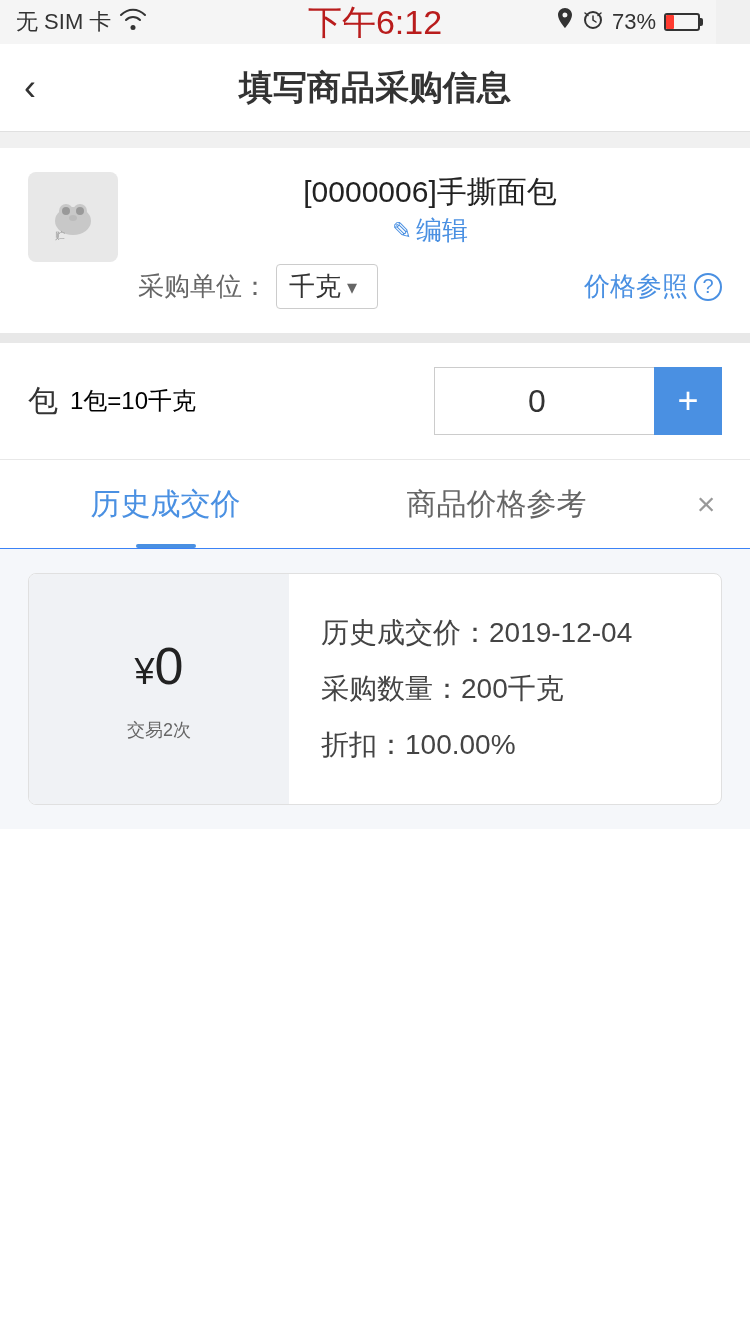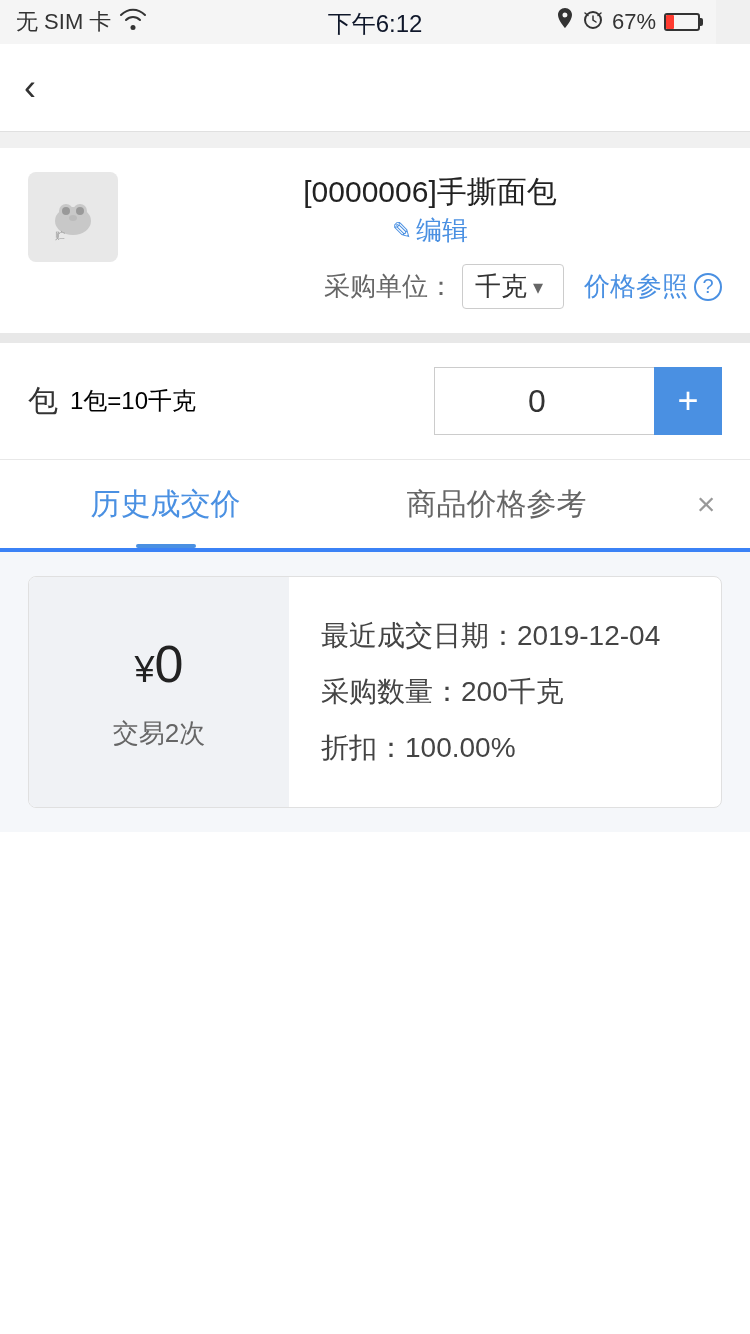--- a/index.html
+++ b/index.html
@@ -24,27 +24,27 @@
       font-size: 24px;
     }
     .status-left {
       display: flex;
       align-items: center;
       gap: 8px;
       font-size: 22px;
       color: #333;
     }
     .status-center {
-      font-size: 24px;
+      font-size: 34px;
       font-weight: 500;
-      color: #0f172a;
+      color: #b91c1c;
       position: absolute;
       left: 50%;
       transform: translateX(-50%);
-      top: 8px;
+      top: 0;
     }
     .status-right {
       display: flex;
       align-items: center;
       gap: 8px;
       font-size: 22px;
       color: #333;
     }
     .battery {
       width: 36px;
@@ -140,21 +140,21 @@
       align-items: center;
       gap: 4px;
       cursor: pointer;
     }
     .edit-icon {
       font-size: 24px;
     }
     .product-unit-row {
       display: flex;
       align-items: center;
-      justify-content: flex-end;
+      justify-content: space-between;
       margin-top: 16px;
     }
     .unit-label {
       font-size: 26px;
       color: #666;
     }
     .unit-select {
       border: 1px solid #ccc;
       border-radius: 4px;
       padding: 4px 20px 4px 12px;
@@ -256,21 +256,21 @@
     
     .tab-panel {
       width: 750px;
       background: #f5f7fa;
       margin-top: 0;
     }
     .tab-header {
       display: flex;
       align-items: center;
       background: #fff;
-      border-bottom: 4px solid #3b82f6;
+      border-bottom: 1px solid #3b82f6;
     }
     .tab-item {
       flex: 1;
       height: 88px;
       display: flex;
       flex-direction: column;
       align-items: center;
       justify-content: center;
       font-size: 30px;
       color: #666;
@@ -323,21 +323,21 @@
     }
     .price-value {
       font-size: 52px;
       color: #222;
       font-weight: 500;
     }
     .price-currency {
       font-size: 36px;
     }
     .price-count {
-      font-size: 26px;
+      font-size: 18px;
       color: #666;
       margin-top: 22px;
     }
     .price-right {
       flex: 1;
       padding: 40px 32px;
       display: flex;
       flex-direction: column;
       gap: 18px;
       justify-content: center;
@@ -376,29 +376,30 @@
         <path d="M9 0C5.13 0 2 3.13 2 7c0 5.25 7 13 7 13s7-7.75 7-13c0-3.87-3.13-7-7-7zm0 9.5a2.5 2.5 0 1 1 0-5 2.5 2.5 0 0 1 0 5z"></path>
       </svg>
     </span>
     <span>
       <svg width="22" height="22" viewBox="0 0 22 22" fill="#333">
         <circle cx="11" cy="12" r="8" stroke="#333" stroke-width="2" fill="none"></circle>
         <path d="M11 8v4l3 2" stroke="#333" stroke-width="1.5" stroke-linecap="round" fill="none"></path>
         <path d="M3 5l3 2.5M19 5l-3 2.5" stroke="#333" stroke-width="1.5" stroke-linecap="round"></path>
       </svg>
     </span>
-    <span>67%</span>
+    <span>73%</span>
     <div class="battery">
       <div class="battery-fill"></div>
     </div>
   </div>
 </div>
 
 <div class="nav-bar">
   <span class="nav-back">‹</span>
+  <span class="nav-title">填写商品采购信息</span>
 </div>
 
 <div class="product-card">
   <div class="product-thumb">
     <span class="product-thumb-inner">
       
       <svg width="60" height="60" viewBox="0 0 60 60" fill="none">
         <ellipse cx="30" cy="38" rx="18" ry="14" fill="#c8c8c8"></ellipse>
         <circle cx="23" cy="28" r="7" fill="#c8c8c8"></circle>
         <circle cx="37" cy="28" r="7" fill="#c8c8c8"></circle>
@@ -463,21 +464,21 @@
   <div class="history-content">
     <div class="price-card">
       <div class="price-left">
         <div class="price-value">
           <span class="price-currency">¥</span><span>0</span>
         </div>
         <div class="price-count">交易2次</div>
       </div>
       <div class="price-right">
         <div class="price-detail-row">
-          <span>最近成交日期：</span><span>2019-12-04</span>
+          <span>历史成交价：</span><span>2019-12-04</span>
         </div>
         <div class="price-detail-row">
           <span>采购数量：</span><span>200千克</span>
         </div>
         <div class="price-detail-row">
           <span>折扣：</span><span>100.00%</span>
         </div>
       </div>
     </div>
   </div>

